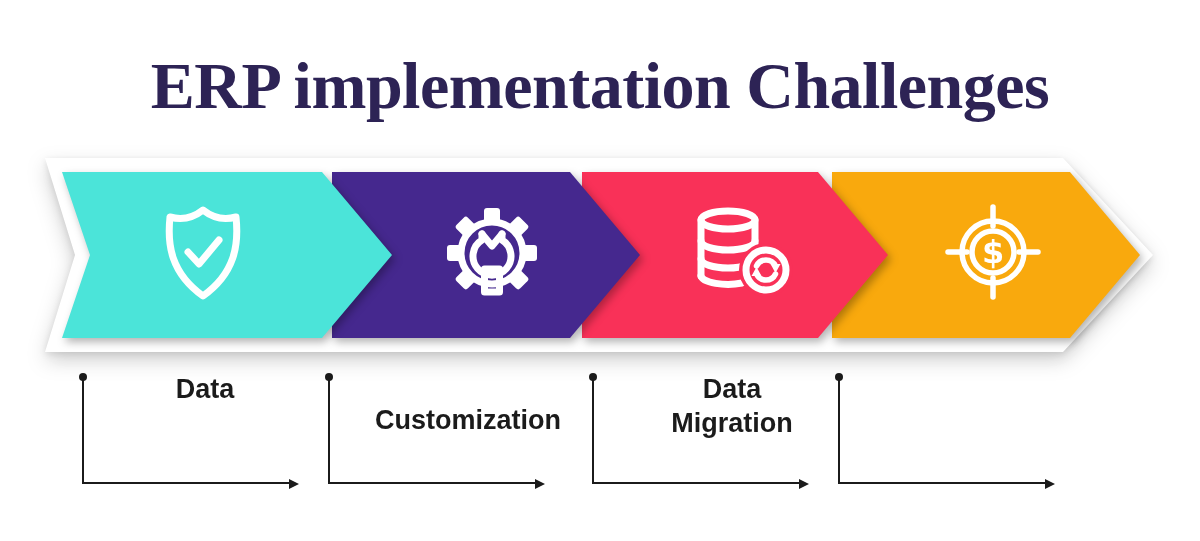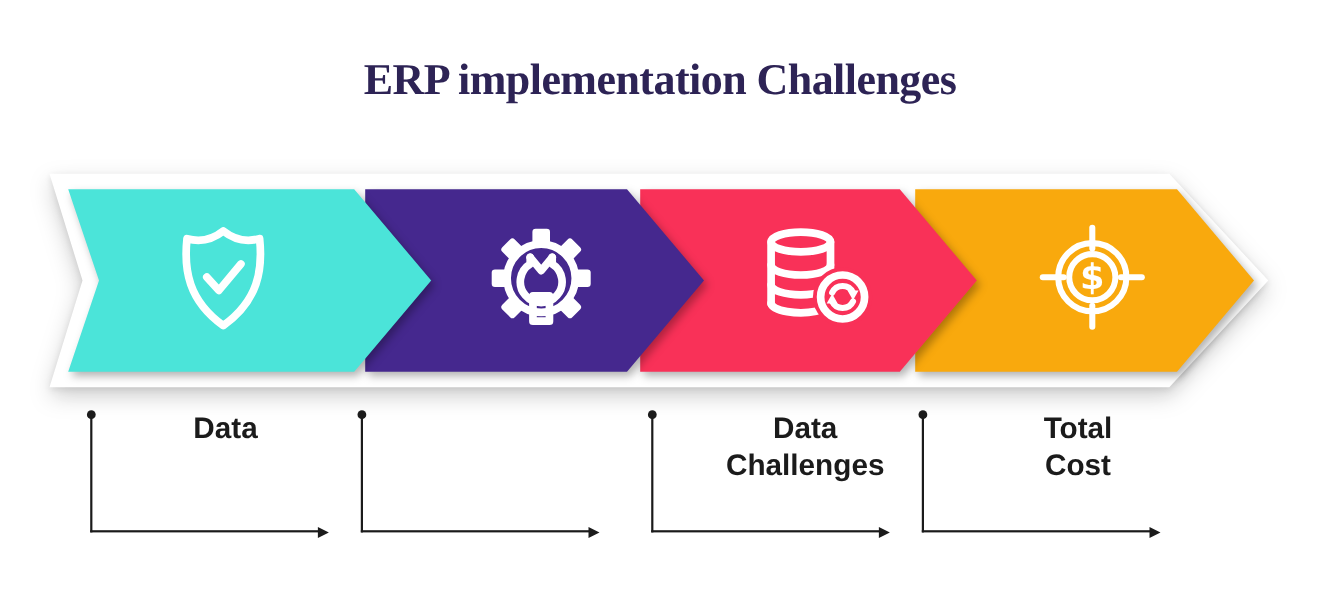--- a/index.html
+++ b/index.html
@@ -2,21 +2,21 @@
 <html><head>
 <meta charset="utf-8">
 <style>
   html,body{margin:0;padding:0;background:#fff;}
   .stage{
     position:relative;width:1200px;height:541px;background:#ffffff;overflow:hidden;
     font-family:"Liberation Sans", sans-serif;
   }
   .title{
     position:absolute;top:48px;left:0;width:1200px;text-align:center;
-    font-family:"Liberation Serif", serif;font-weight:700;font-size:40px;
+    font-family:"Liberation Serif", serif;font-weight:700;font-size:66px;
     letter-spacing:-0.5px;color:#2D2355;
   }
   .band-svg{position:absolute;left:0;top:140px;}
   .seg{filter:drop-shadow(3px 4px 4px rgba(0,0,0,0.30));}
   .band-outline{filter:drop-shadow(0px 8px 10px rgba(0,0,0,0.18)) drop-shadow(0px 2px 3px rgba(0,0,0,0.10));}
   .icon-stroke{stroke:#ffffff;fill:none;stroke-width:7;stroke-linecap:round;stroke-linejoin:round;}
   .icon-stroke-thin{stroke:#ffffff;fill:none;stroke-width:5.5;stroke-linecap:round;stroke-linejoin:round;}
   .step-label{
     position:absolute;top:372px;transform:translateX(-50%);
     text-align:center;font-weight:700;font-size:27px;line-height:34px;
@@ -105,22 +105,21 @@
   </svg>
 
   <div class="connector" style="left:82px;top:377px;"></div>
   <div class="connector" style="left:328px;top:377px;"></div>
   <div class="connector" style="left:592px;top:377px;"></div>
   <div class="connector" style="left:838px;top:377px;"></div>
 
   <div class="step-label" style="left:205px;">
     <div>Data</div>
   </div>
+  <div class="step-label single" style="left:468px;">
+    <div>Customization</div>
+  </div>
   <div class="step-label" style="left:732px;">
     <div>Data</div>
-    <div>Challenges</div>
-  </div>
-  <div class="step-label" style="left:980px;">
-    <div>Total</div>
-    <div>Cost</div>
+    <div>Migration</div>
   </div>
 
 </div>
 
 </body></html>

